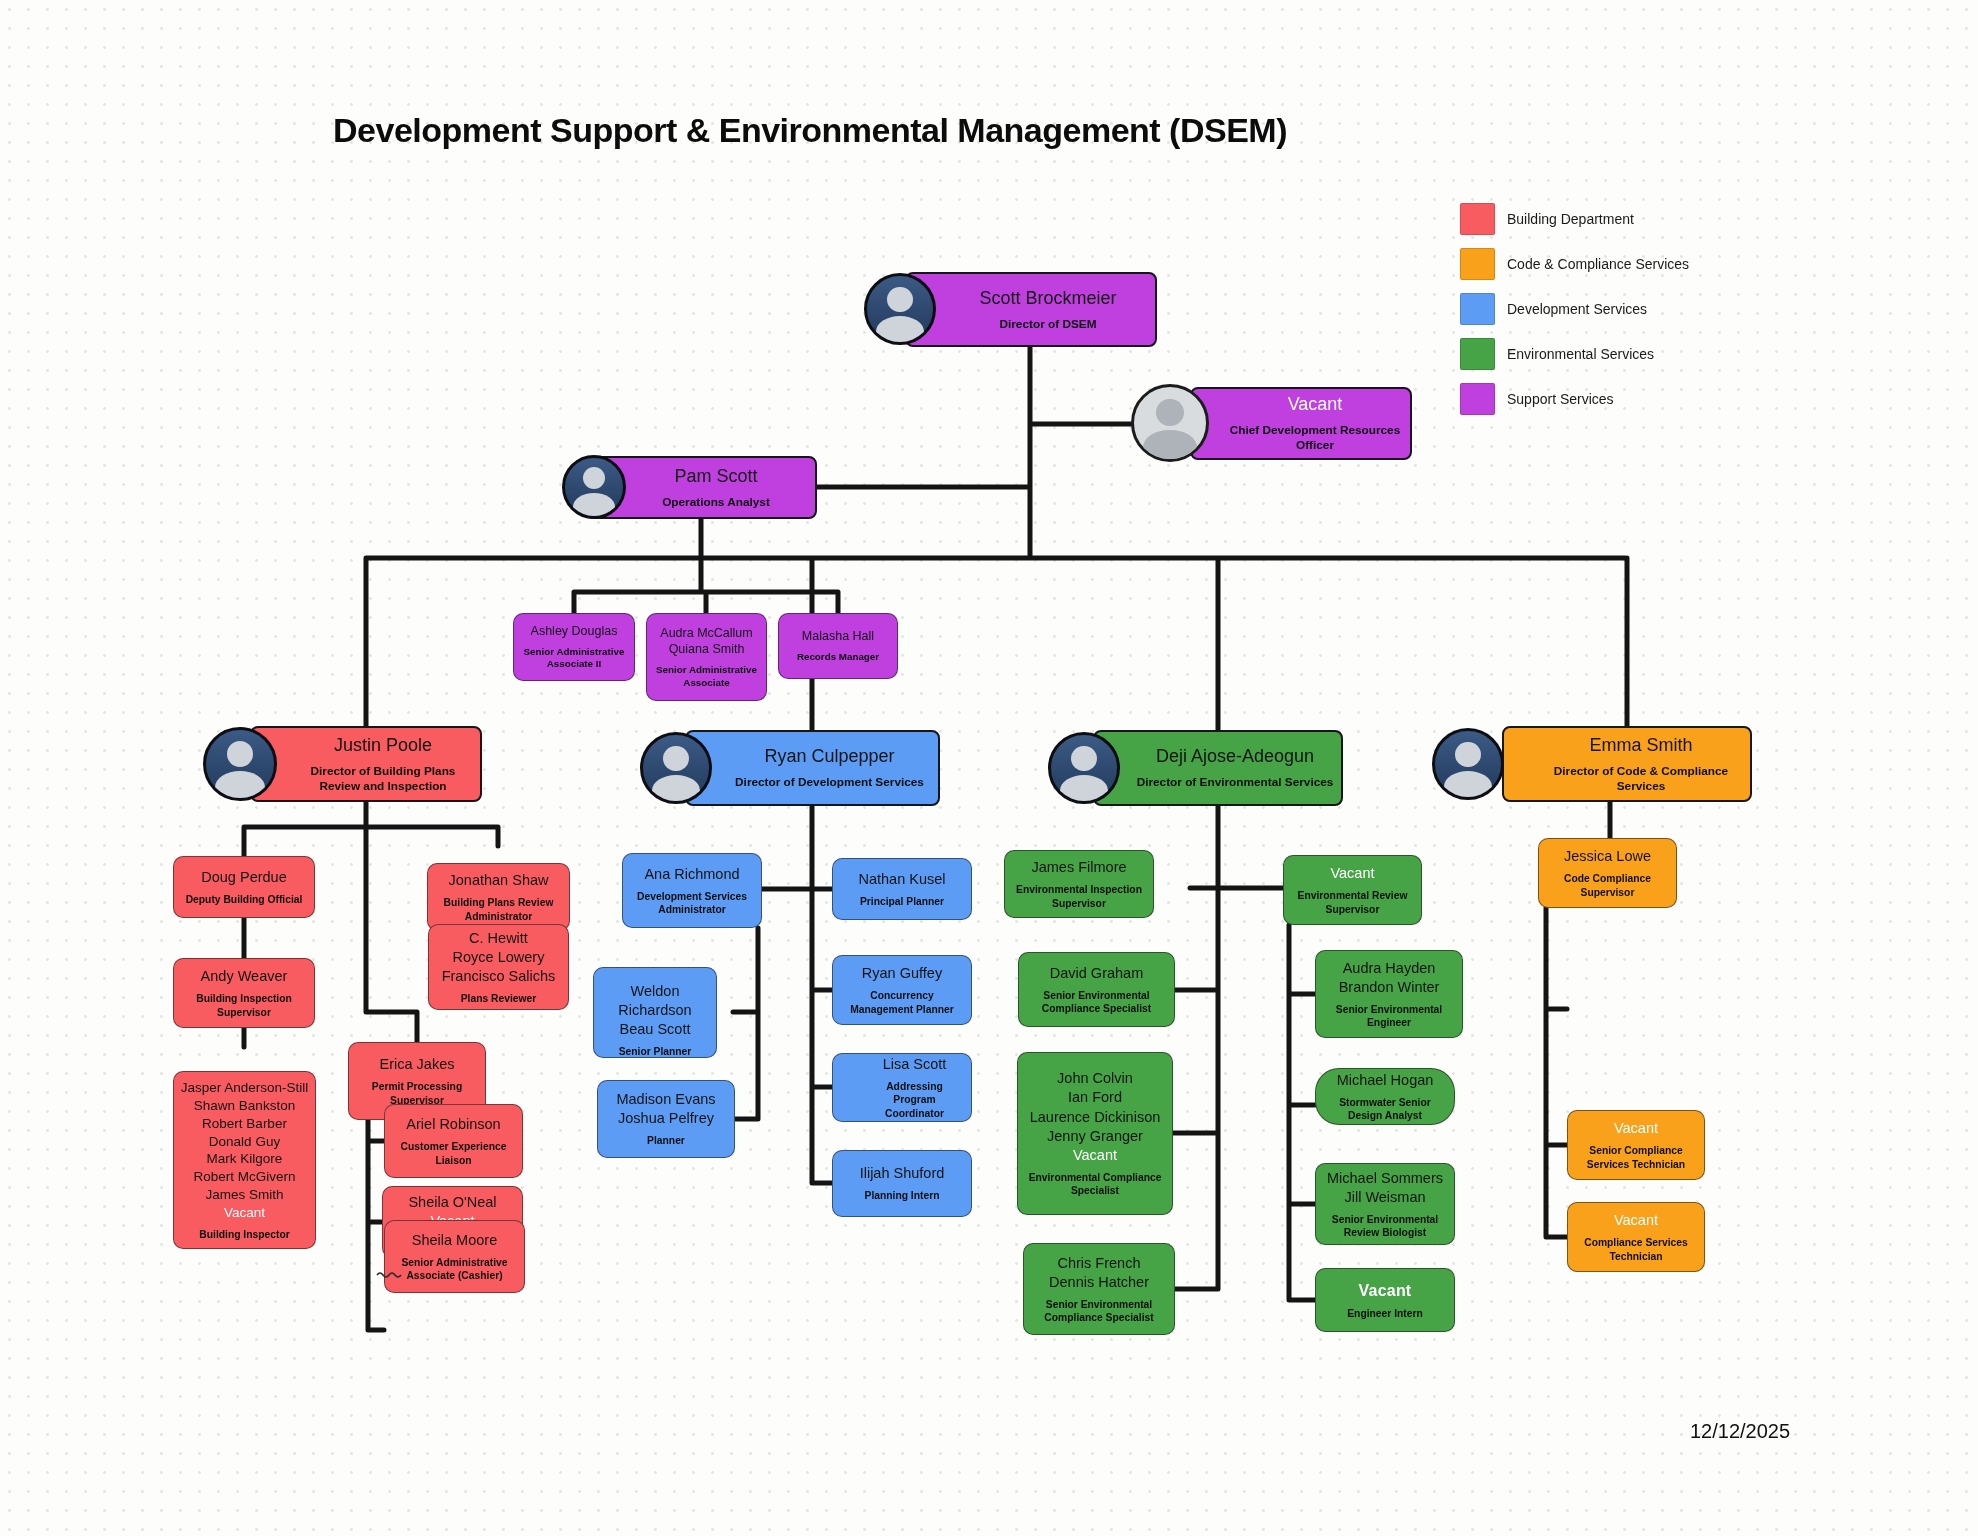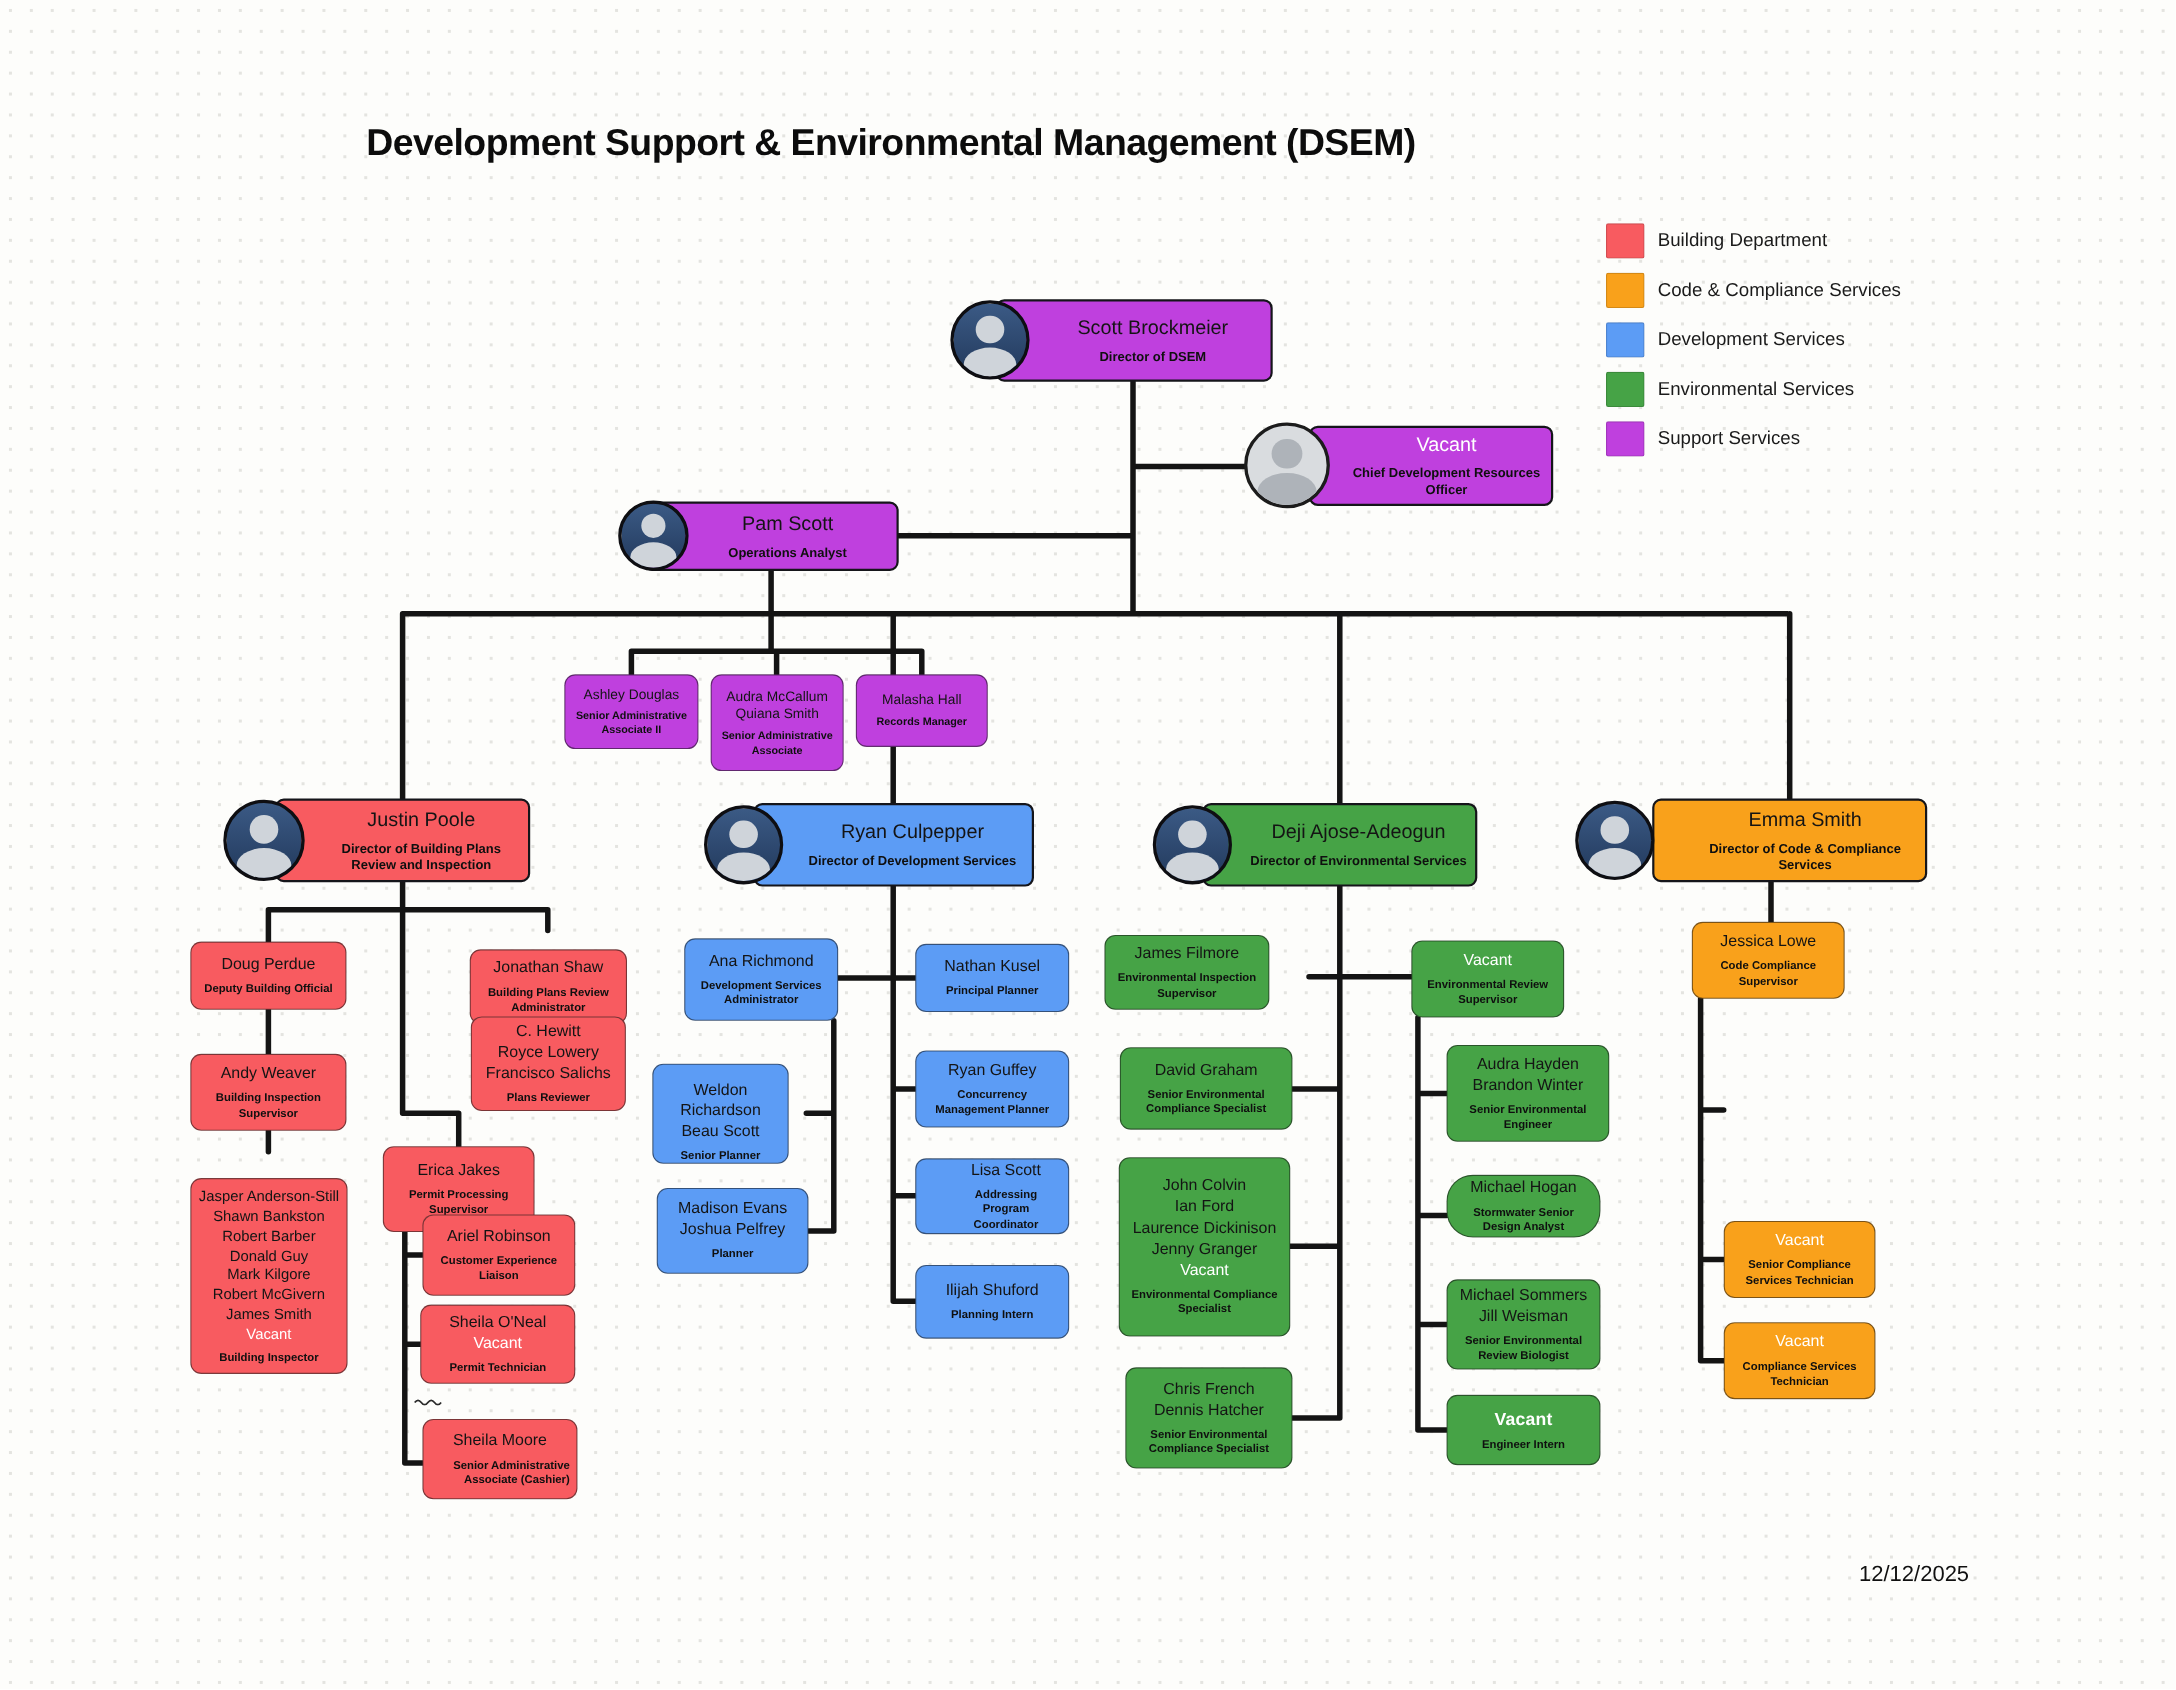--- a/index.html
+++ b/index.html
@@ -11,21 +11,21 @@
     font-family:"Liberation Sans",sans-serif;color:#141414;
   }
   .chart-title{
     position:absolute;left:330px;top:88px;width:960px;text-align:center;
     font-size:34px;font-weight:800;letter-spacing:-0.5px;color:#0c0c0c;
   }
   
   .legend{position:absolute;left:1460px;top:203px;display:flex;flex-direction:column;gap:13px;}
   .legend-row{display:flex;align-items:center;gap:12px;}
   .legend-swatch{width:33px;height:30px;border-radius:2px;border:1px solid rgba(0,0,0,.15);flex:0 0 auto;}
-  .legend-label{font-size:17px;color:#1a1a1a;white-space:nowrap;}
+  .legend-label{font-size:14px;color:#1a1a1a;white-space:nowrap;}
   
   svg.wires{position:absolute;left:0;top:0;z-index:1;}
   svg.wires path{stroke:#141414;stroke-width:5;fill:none;stroke-linecap:round;stroke-linejoin:round;}
   
   .node{
     position:absolute;z-index:2;box-sizing:border-box;
     border:1.5px solid rgba(20,20,20,.55);border-radius:10px;
     display:flex;flex-direction:column;justify-content:center;align-items:center;
     text-align:center;padding:6px;gap:6px;
   }
@@ -203,21 +203,21 @@
       </div>
     <div class="role">Customer Experience Liaison</div>
   </div>
   <div class="node" style="left: 382px; top: 1186px; width: 141px; height: 72px; background-color: rgb(248, 91, 96);">
     <div class="names">
         <div>Sheila O'Neal</div>
         <div class="vacant">Vacant</div>
       </div>
     <div class="role">Permit Technician</div>
   </div>
-  <div class="node" style="left: 384px; top: 1290px; width: 141px; height: 73px; background-color: rgb(248, 91, 96); text-align: right;">
+  <div class="node" style="left: 384px; top: 1220px; width: 141px; height: 73px; background-color: rgb(248, 91, 96);">
     <div class="names">
         <div>Sheila Moore</div>
       </div>
     <div class="role">Senior Administrative Associate (Cashier)</div>
   </div>
   <svg class="scribble" width="28" height="8">
     <path d="M1,5 q3,-4 6,0 t6,0 t6,0 t6,0" stroke="#2a2a2a" stroke-width="1.6" fill="none"></path>
   </svg>
 
   <div class="node director" style="left: 685px; top: 730px; width: 255px; height: 76px; background-color: rgb(92, 156, 245);">

